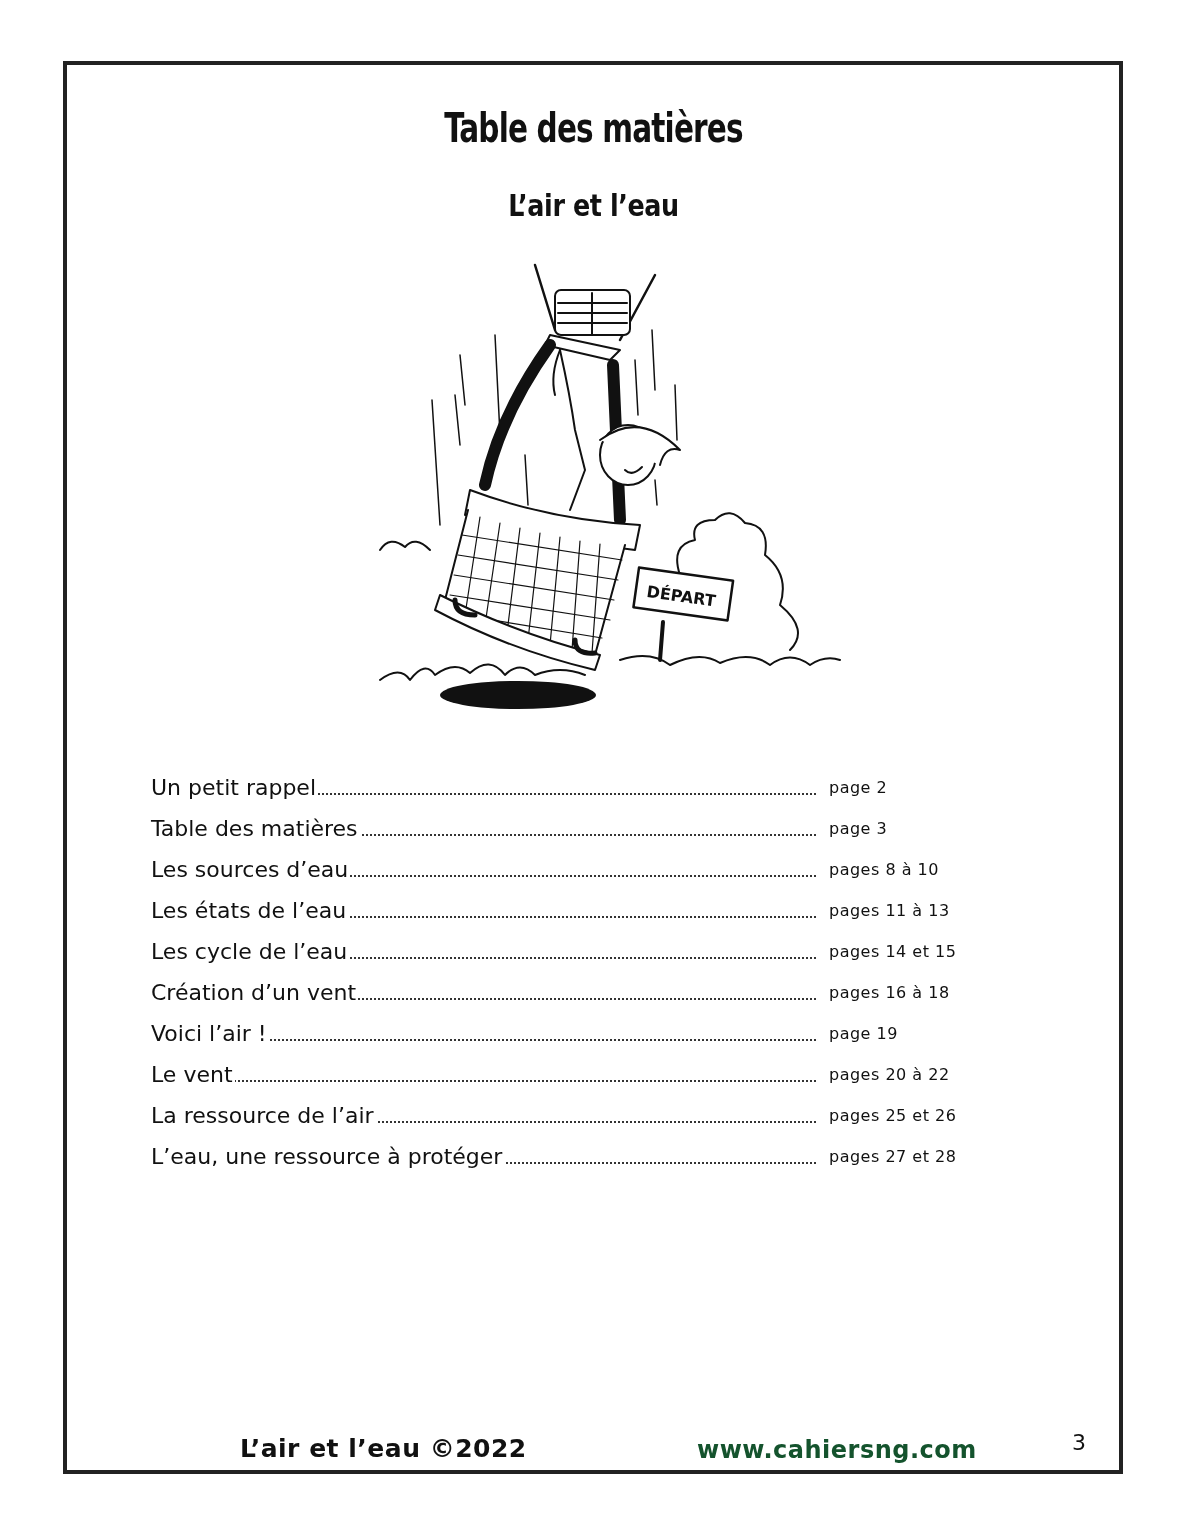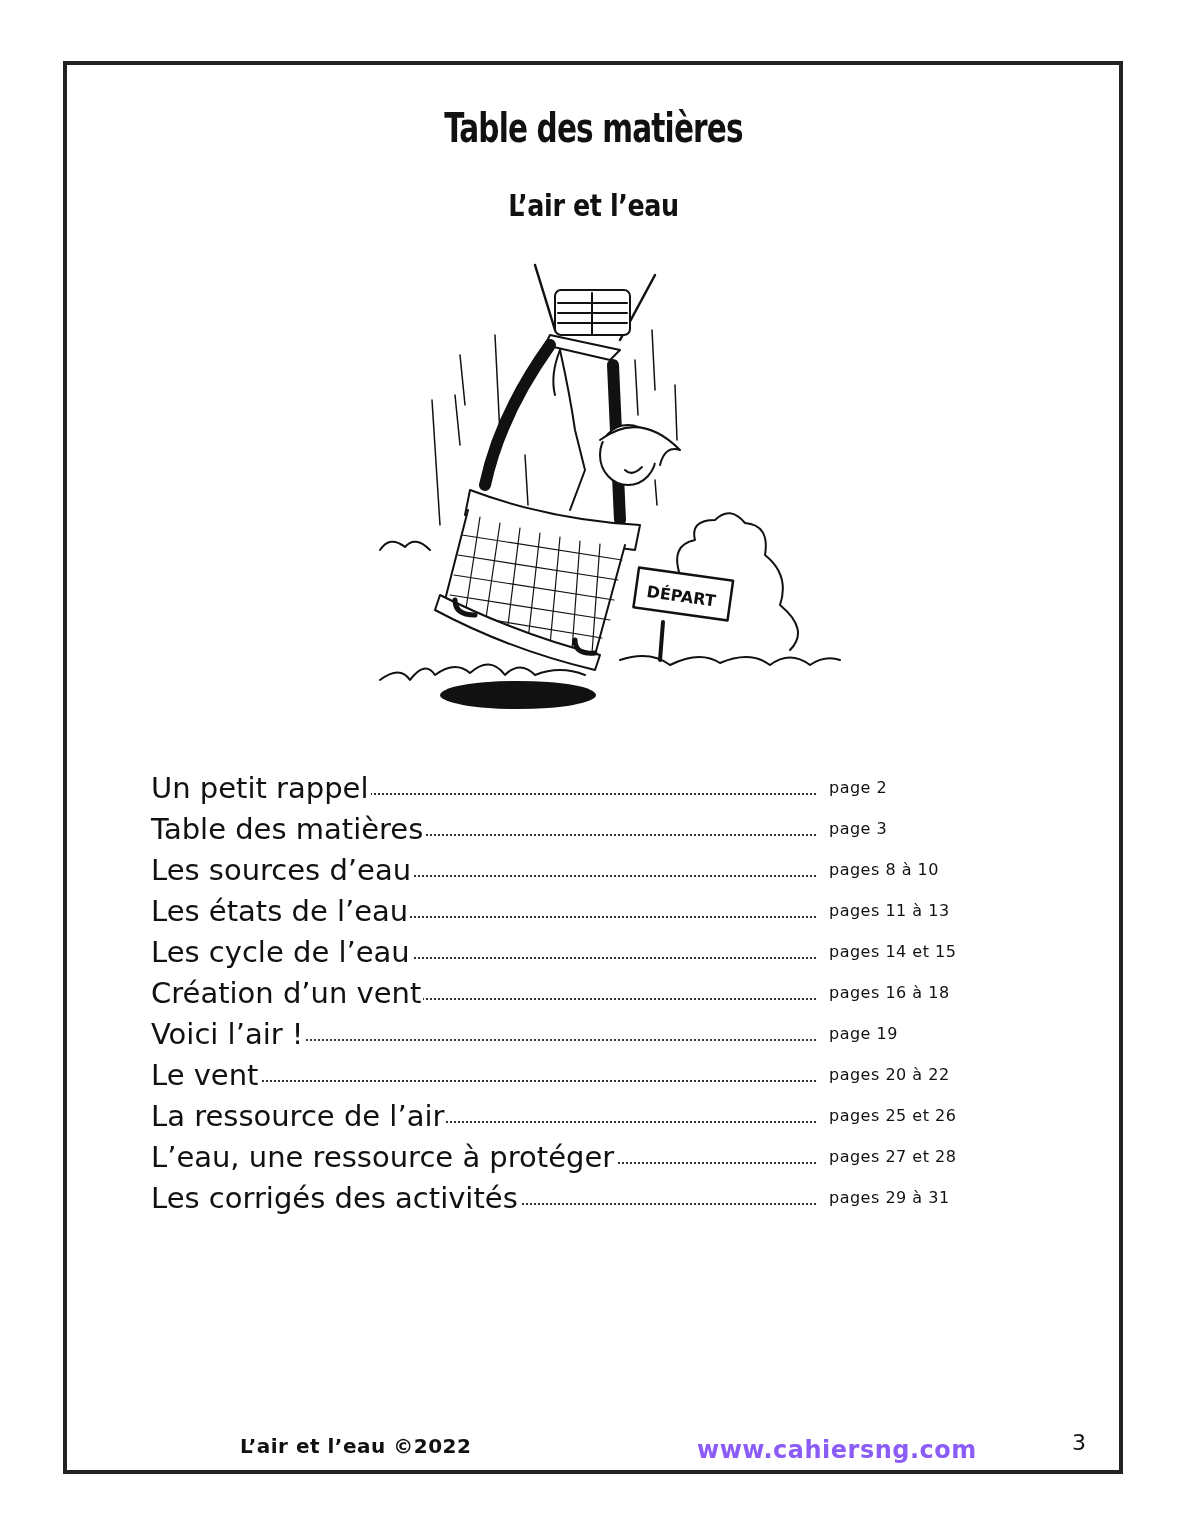--- a/index.html
+++ b/index.html
@@ -3,25 +3,25 @@
   <meta charset="utf-8">
   <style>
     html, body { margin: 0; padding: 0; background: #ffffff; }
     body { width: 1187px; height: 1536px; position: relative; overflow: hidden; font-family: "DejaVu Sans", sans-serif; color: #111; }
     .page-frame { position: absolute; left: 63px; top: 61px; width: 1052px; height: 1405px; border: 4px solid #222; background: #fff; }
     .title { position: absolute; left: 0; right: 0; top: 105px; text-align: center; font-family: "DejaVu Sans Condensed", "DejaVu Sans", sans-serif; font-weight: bold; font-size: 40px; letter-spacing: -1px; transform: scaleX(0.82); }
     .subtitle { position: absolute; left: 0; right: 0; top: 187px; text-align: center; font-family: "DejaVu Sans", sans-serif; font-weight: bold; font-size: 31px; letter-spacing: -0.5px; transform: scaleX(0.82); }
     .illustration { position: absolute; left: 370px; top: 255px; width: 480px; height: 460px; }
     .toc { position: absolute; left: 151px; top: 762px; width: 880px; }
     .toc-row { position: relative; height: 41px; display: flex; align-items: flex-end; }
-    .toc-label { font-size: 29px; line-height: 30px; white-space: nowrap; background: #fff; padding-right: 2px; position: relative; z-index: 1; text-align: center; }
+    .toc-label { font-size: 22px; line-height: 30px; white-space: nowrap; background: #fff; padding-right: 2px; position: relative; z-index: 1; text-align: center; }
     .toc-leader { position: absolute; left: 0; width: 665px; bottom: 8px; border-bottom: 2px dotted #333; z-index: 0; }
     .toc-page { position: absolute; left: 678px; bottom: 0; font-size: 16px; line-height: 30px; white-space: nowrap; letter-spacing: 0.5px; }
-    .footer-left { position: absolute; left: 240px; top: 1434px; font-size: 20px; font-weight: bold; letter-spacing: 0.5px; }
-    .footer-url { position: absolute; left: 697px; top: 1436px; font-size: 24px; font-weight: bold; color: #8b5cf6; letter-spacing: 0.5px; }
+    .footer-left { position: absolute; left: 240px; top: 1434px; font-size: 25px; font-weight: bold; letter-spacing: 0.5px; }
+    .footer-url { position: absolute; left: 697px; top: 1436px; font-size: 24px; font-weight: bold; color: #14532d; letter-spacing: 0.5px; }
     .page-number { position: absolute; left: 1072px; top: 1430px; font-size: 22px; }
   </style>
 </head>
 <body>
 
 <div class="page-frame"></div>
 
 <div class="title">Table des matières</div>
 <div class="subtitle">L’air et l’eau</div>
 
@@ -141,22 +141,17 @@
   <div class="toc-row">
       <span class="toc-leader"></span>
       <span class="toc-label">La ressource de l’air</span>
       <span class="toc-page">pages 25 et 26</span>
     </div>
   <div class="toc-row">
       <span class="toc-leader"></span>
       <span class="toc-label">L’eau, une ressource à protéger</span>
       <span class="toc-page">pages 27 et 28</span>
     </div>
-  <div class="toc-row">
-      <span class="toc-leader"></span>
-      <span class="toc-label">Les corrigés des activités</span>
-      <span class="toc-page">pages 29 à 31</span>
-    </div>
 </div>
 
 <div class="footer-left">L’air et l’eau ©2022</div>
 <div class="footer-url">www.cahiersng.com</div>
 <div class="page-number">3</div>
 
 </body></html>

